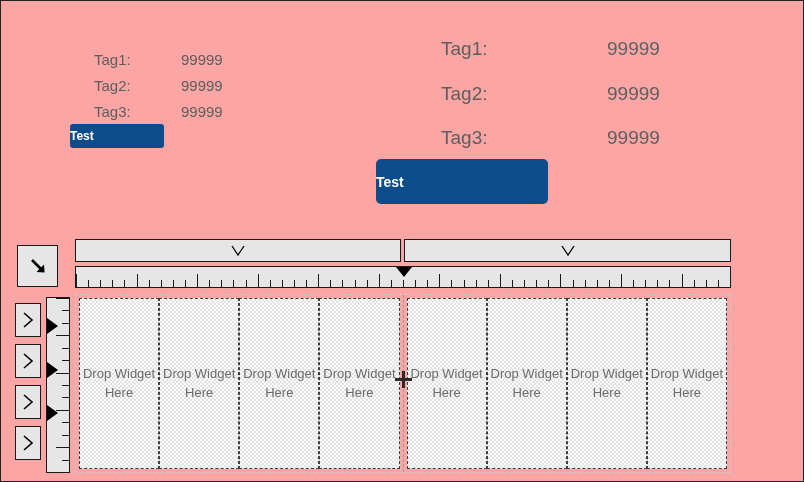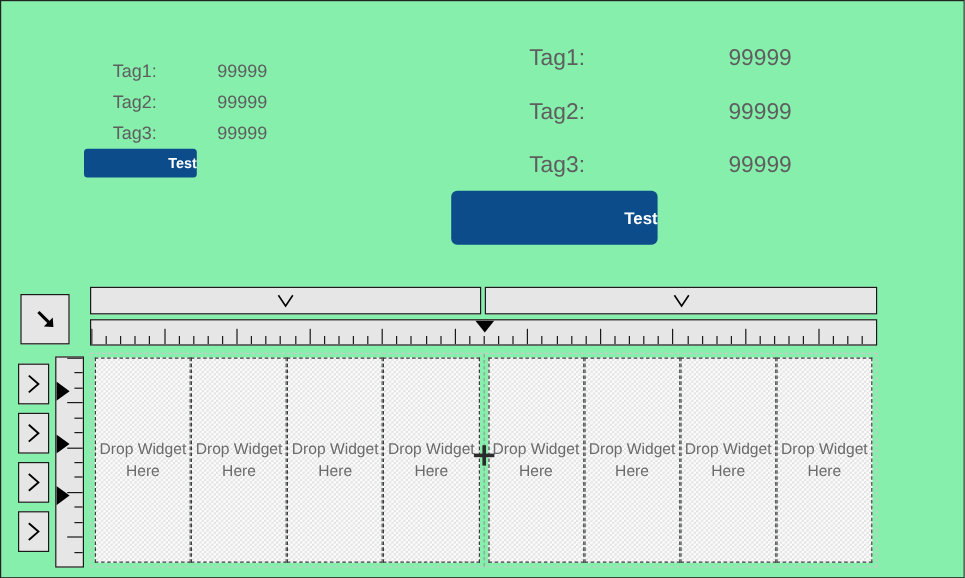--- a/index.html
+++ b/index.html
@@ -7,21 +7,21 @@
     padding: 0;
     background: #ffffff;
   }
   body {
     font-family: "Liberation Sans", sans-serif;
   }
   #app {
     position: relative;
     width: 804px;
     height: 482px;
-    background: #86efac;
+    background: #fca5a5;
     border: 1px solid #222222;
     box-sizing: border-box;
     overflow: hidden;
   }
 
   
   .tag-panel { position: absolute; }
   .tag-label { position: absolute; color: #5e5e5e; }
   .tag-value { position: absolute; color: #5e5e5e; }
 
@@ -48,21 +48,21 @@
   .test-btn {
     position: absolute;
     background: #0d4c8b;
     color: #ffffff;
     border: none;
     border-radius: 3px;
     font-family: "Liberation Sans", sans-serif;
     font-weight: bold;
     cursor: pointer;
     padding: 0;
-    text-align: right;
+    text-align: left;
   }
   #btn-test-left {
     left: 69px; top: 123px;
     width: 94px; height: 24px;
     font-size: 12px;
   }
   #btn-test-right {
     left: 375px; top: 158px;
     width: 172px; height: 45px;
     font-size: 14px;

